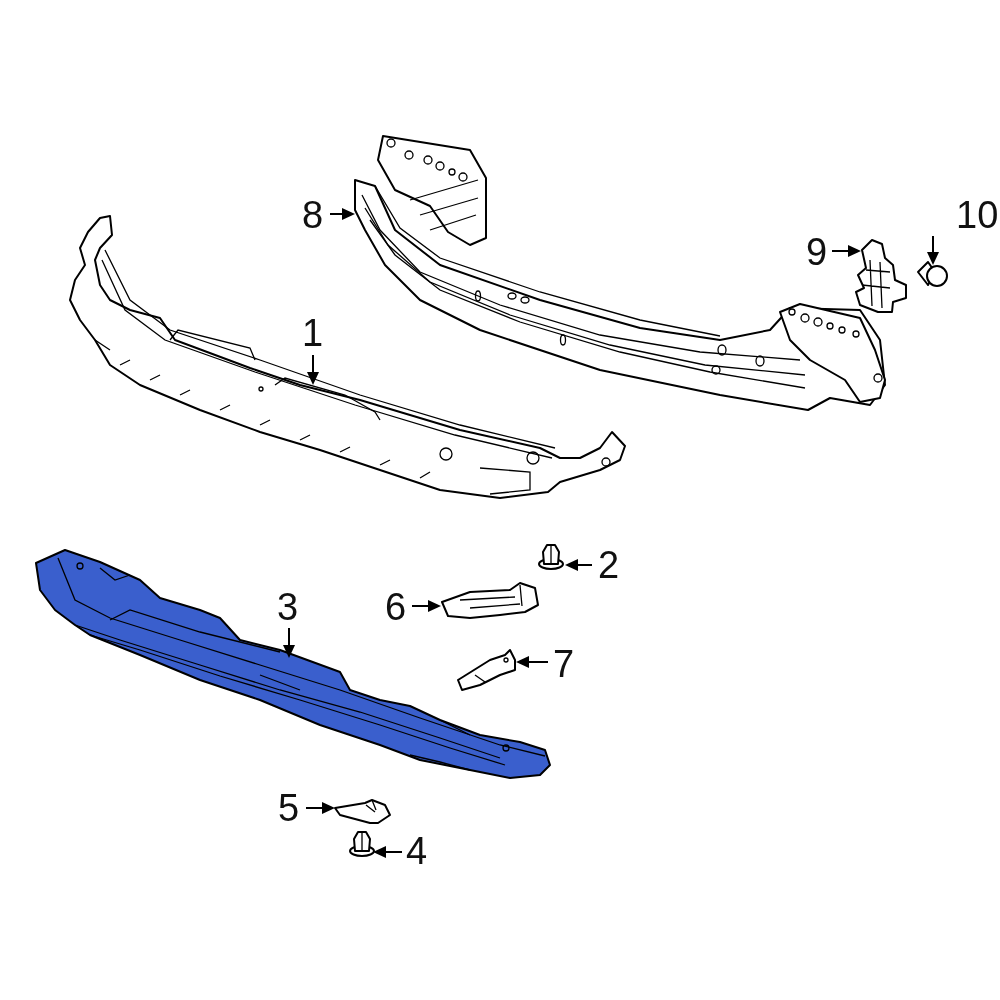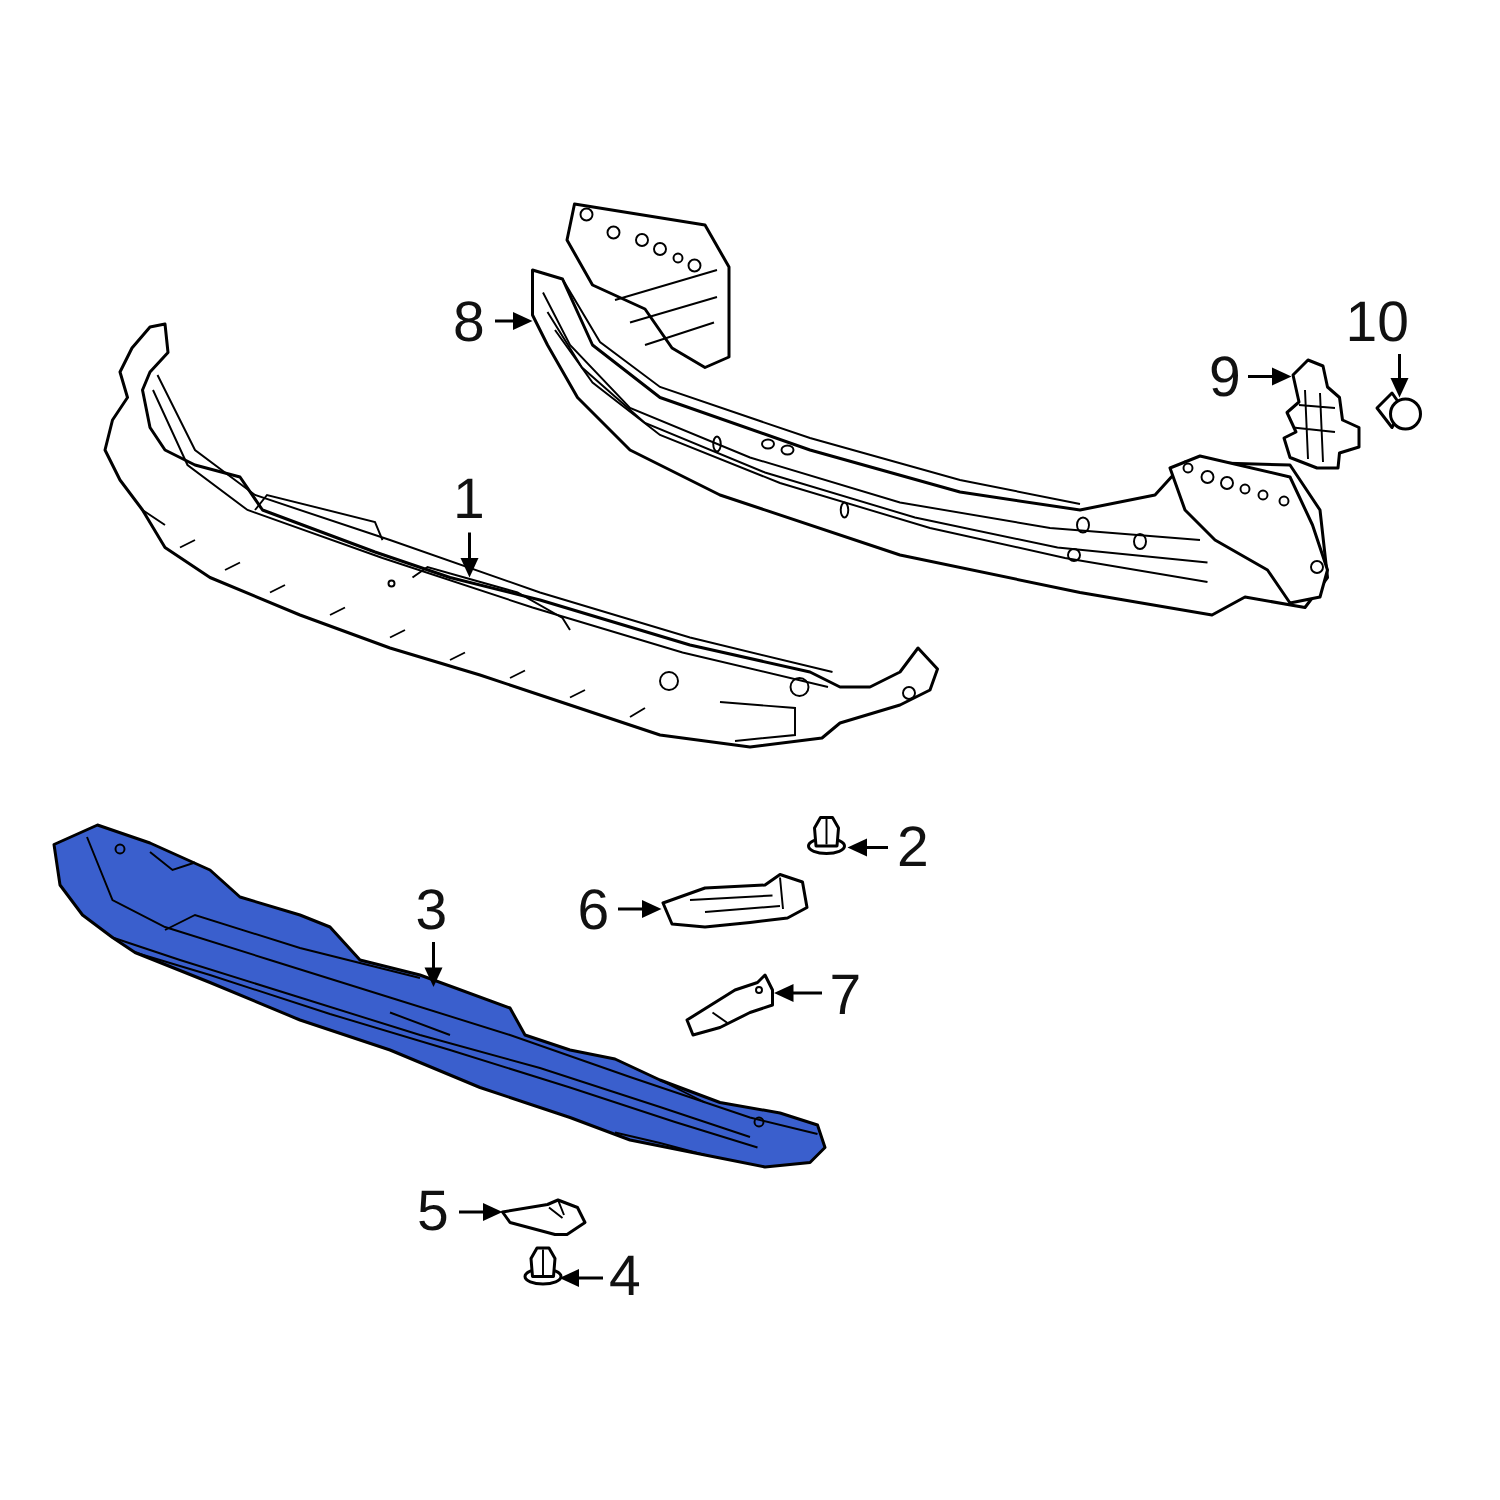--- a/index.html
+++ b/index.html
@@ -152,13 +152,13 @@
 
 <div class="callout" style="left:302px;top:314px;">1</div>
 <div class="callout" style="left:598px;top:546px;">2</div>
 <div class="callout" style="left:277px;top:588px;">3</div>
 <div class="callout" style="left:406px;top:832px;">4</div>
 <div class="callout" style="left:278px;top:789px;">5</div>
 <div class="callout" style="left:385px;top:588px;">6</div>
 <div class="callout" style="left:553px;top:645px;">7</div>
 <div class="callout" style="left:302px;top:196px;">8</div>
 <div class="callout" style="left:806px;top:233px;">9</div>
-<div class="callout" style="left:897px;top:196px;">10</div>
+<div class="callout" style="left:956px;top:196px;">10</div>
 
 </body></html>

